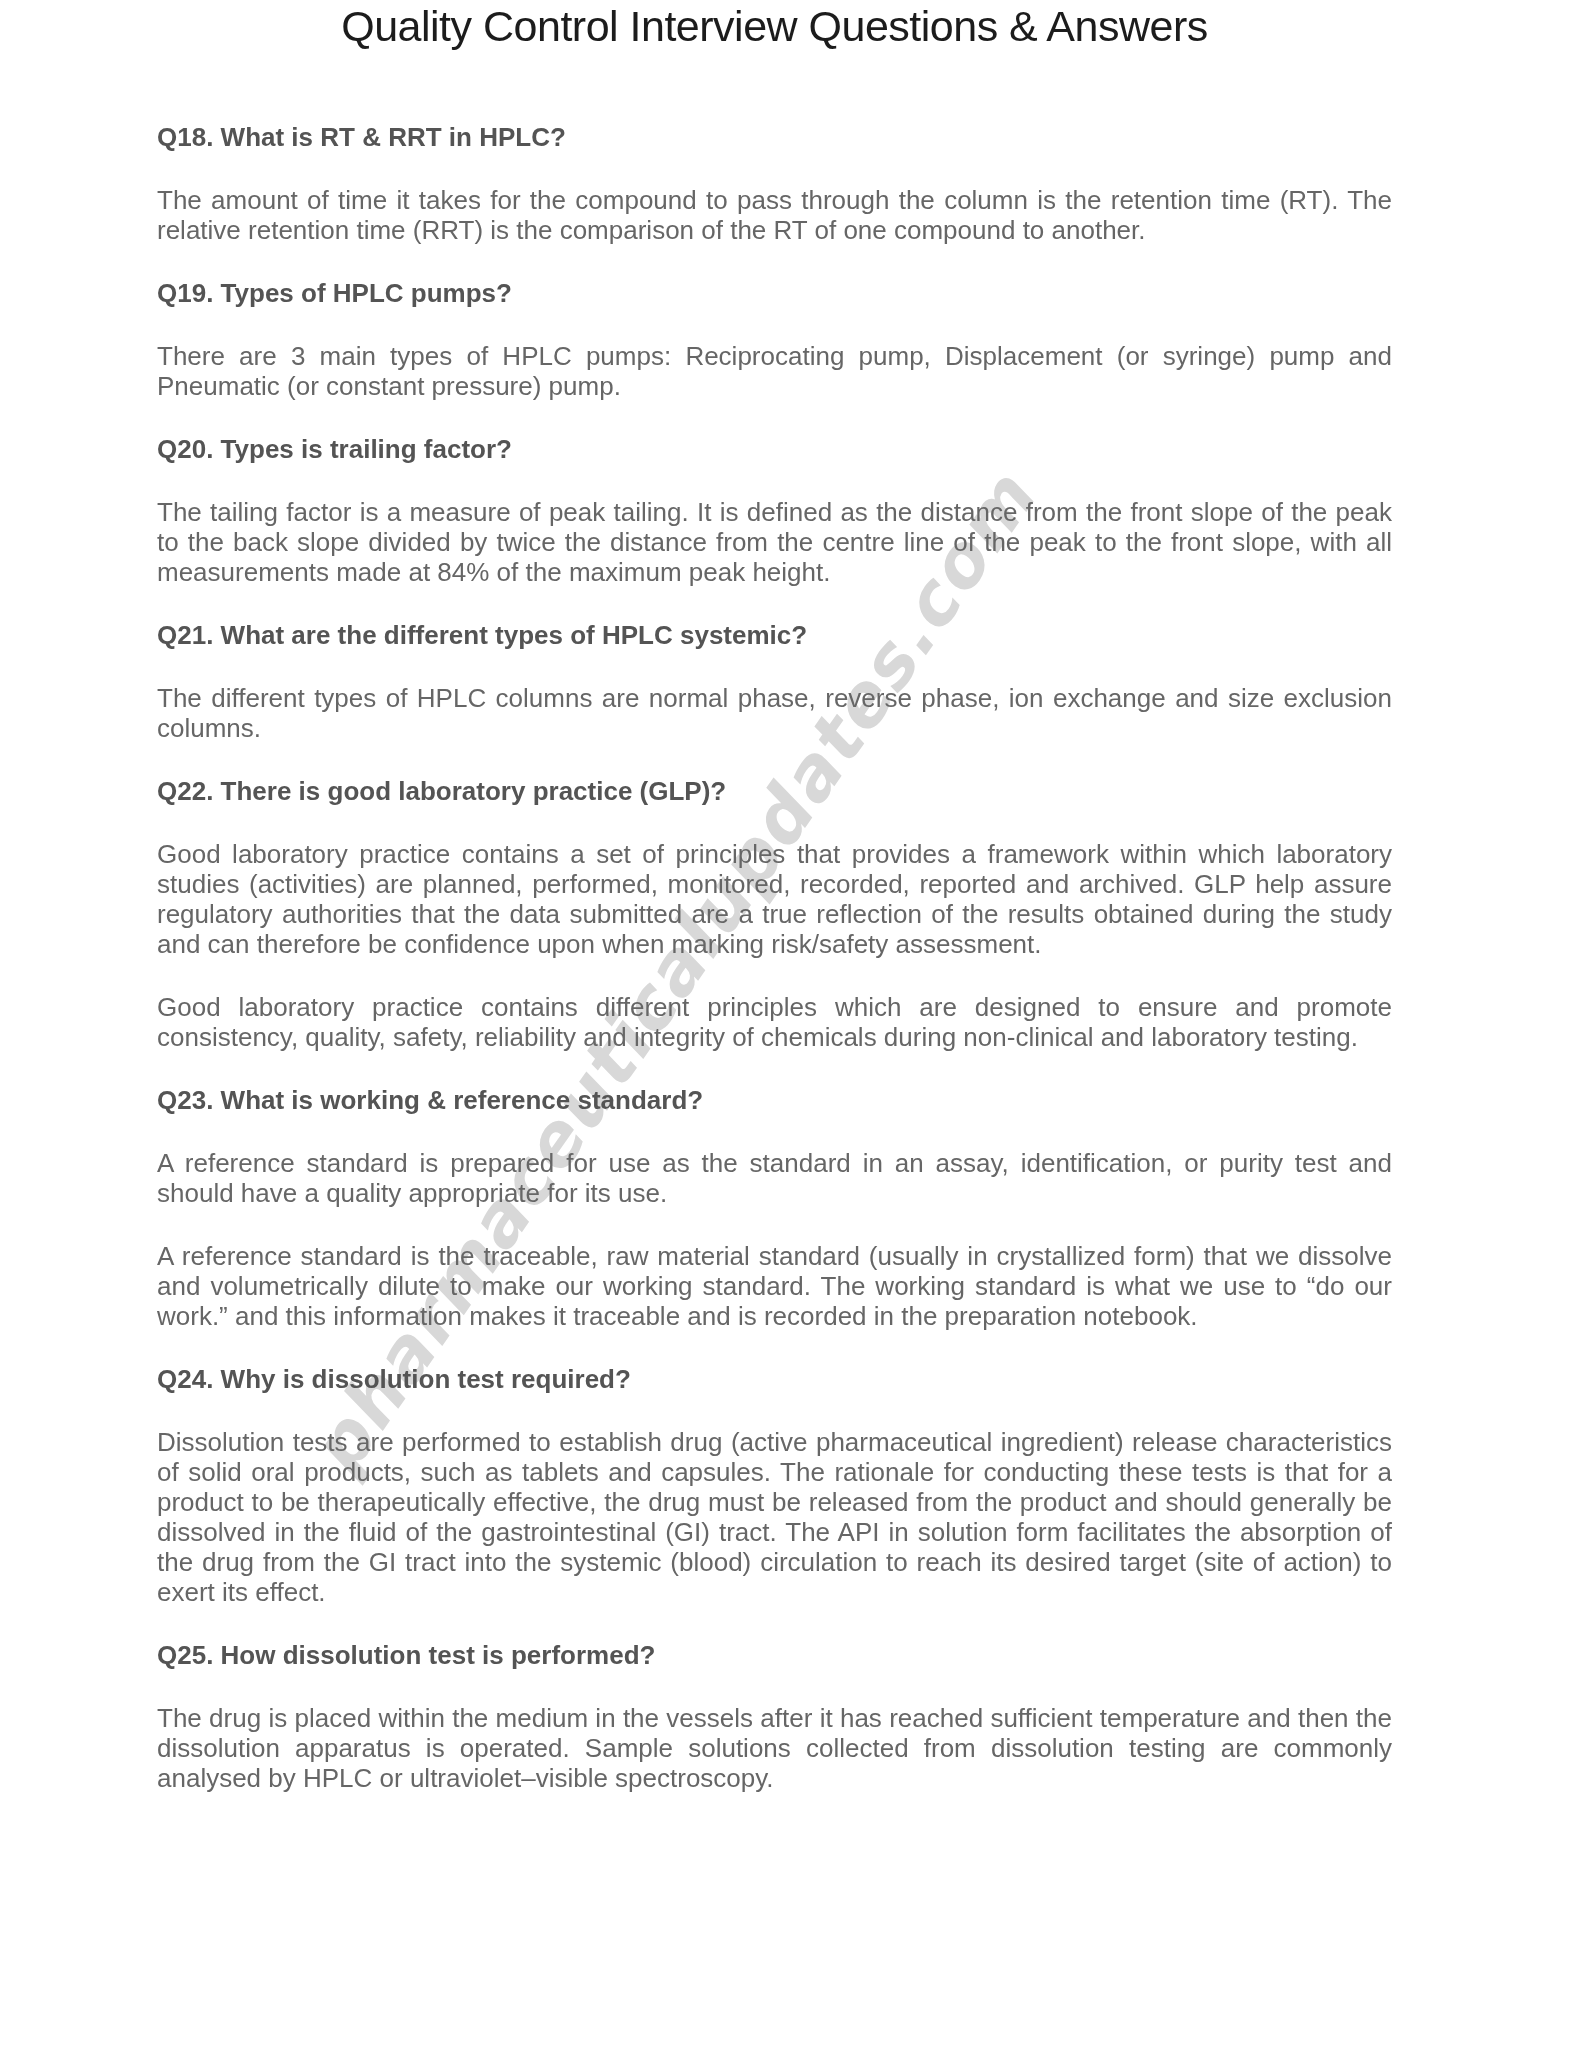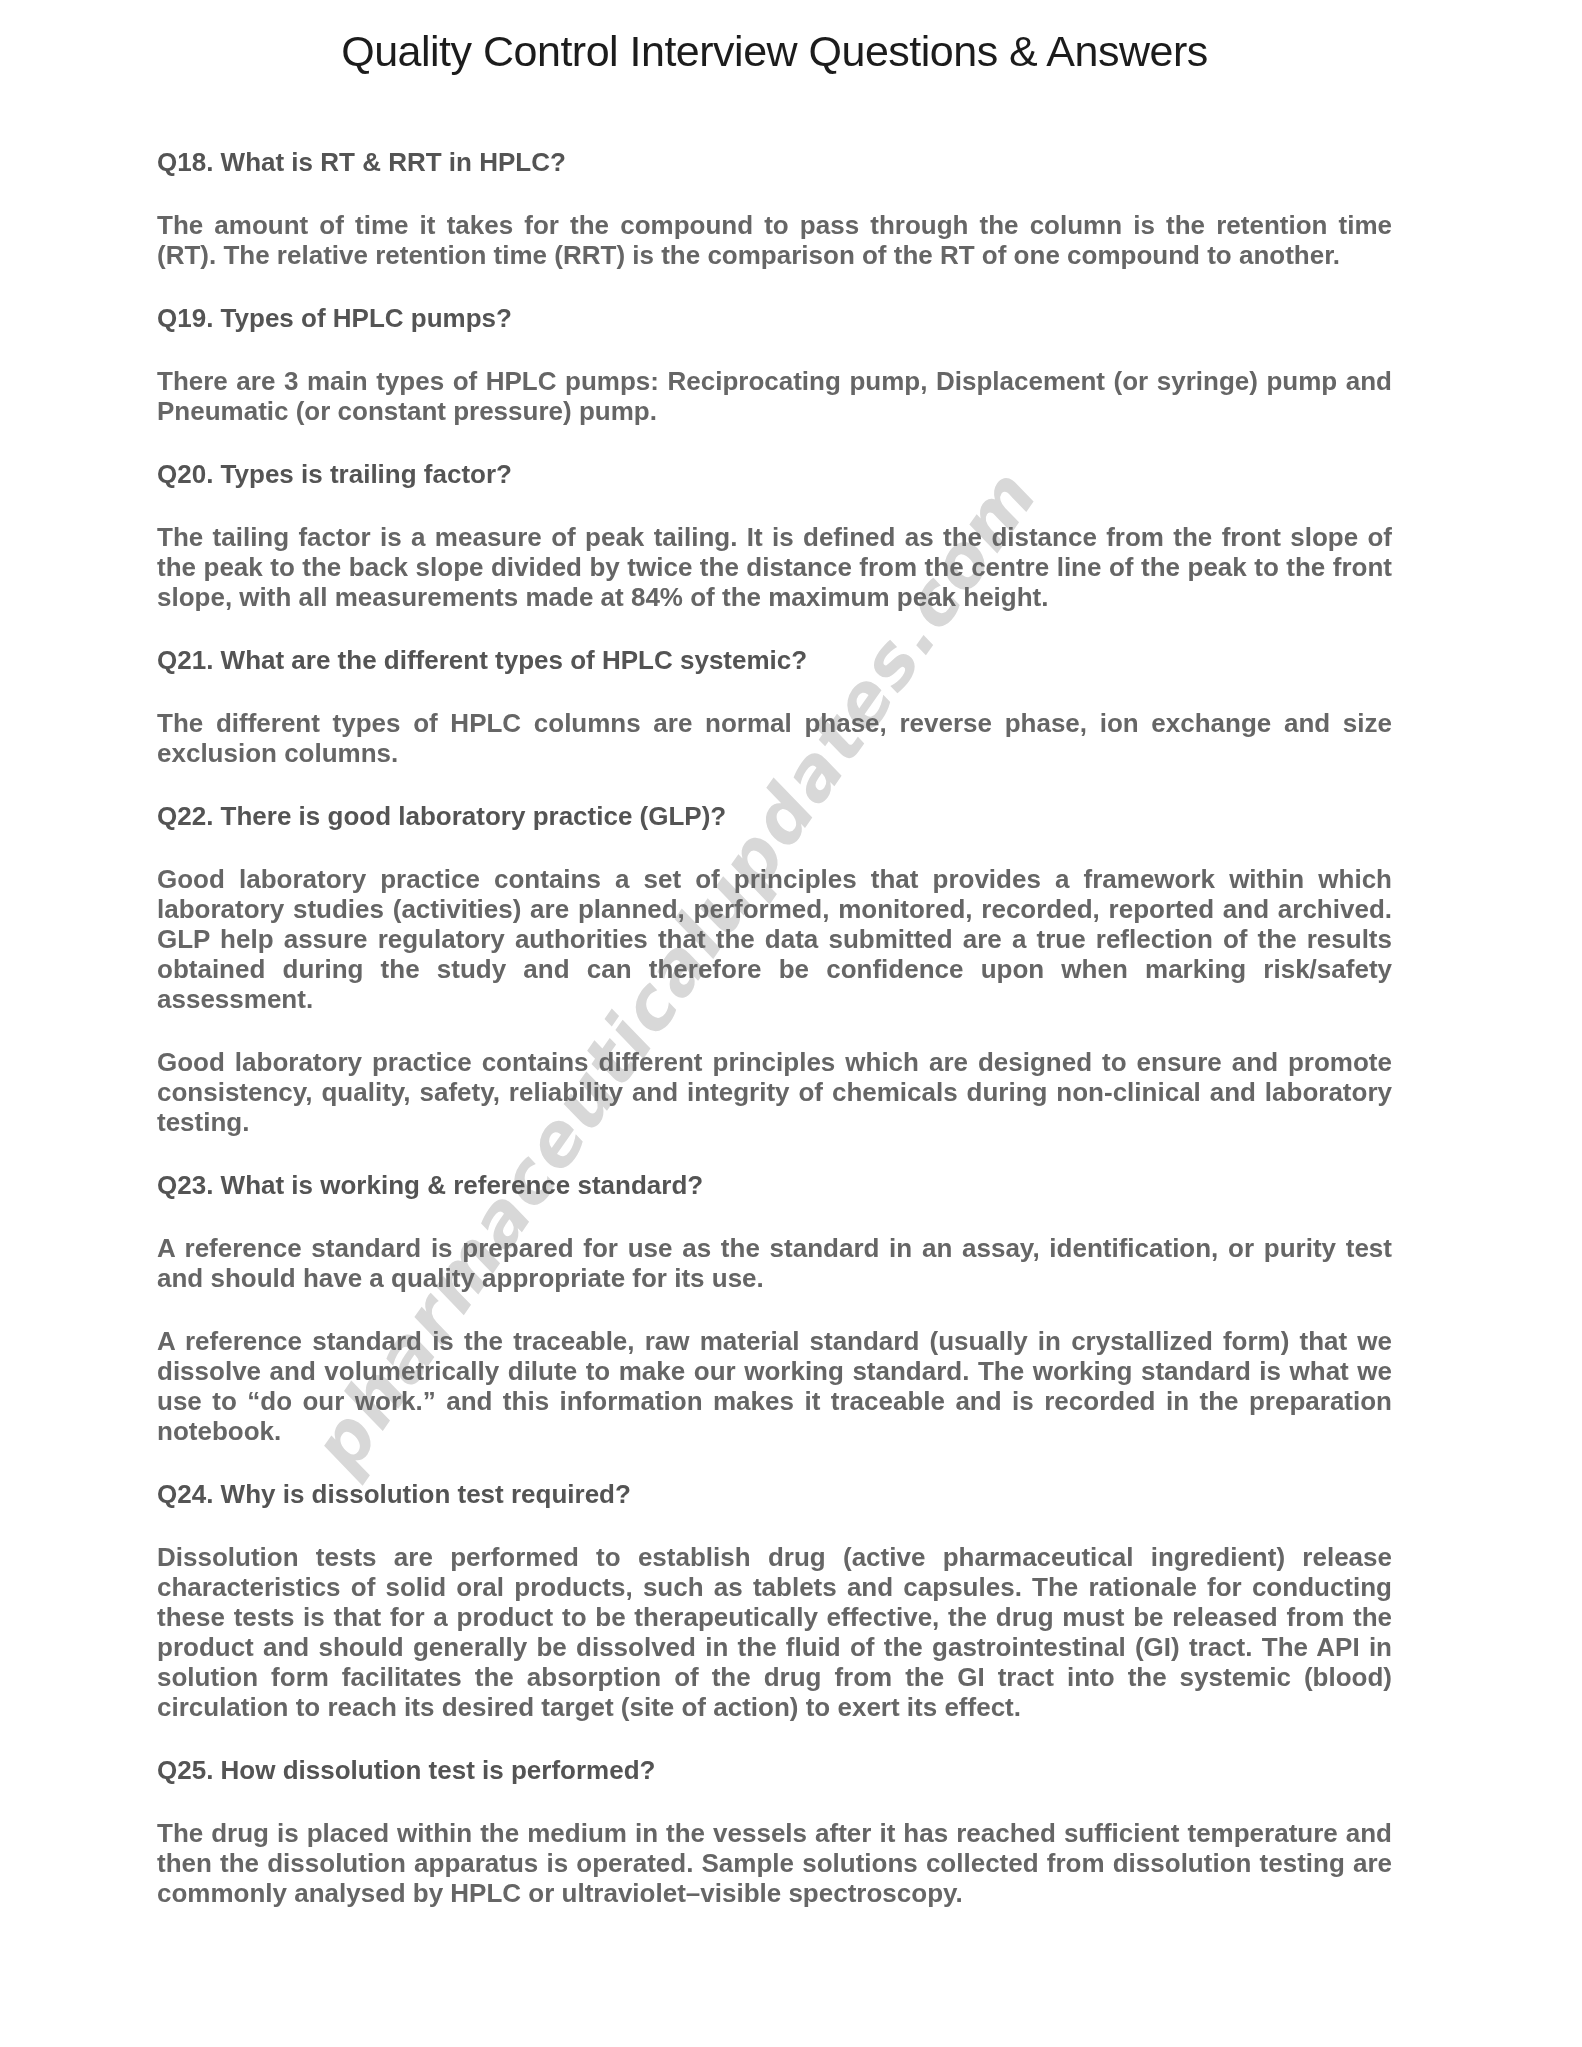--- a/index.html
+++ b/index.html
@@ -13,21 +13,20 @@
     height: 2047px;
     background: #ffffff;
     overflow: hidden;
     font-family: "Liberation Sans", sans-serif;
   }
   .content {
     position: relative;
     z-index: 2;
     margin-left: 157px;
     margin-right: 190px;
-    padding-top: 25px;
   }
   .doc-title {
     font-size: 43px;
     line-height: 52px;
     font-weight: 400;
     letter-spacing: -0.5px;
     color: #1c1c1c;
     text-align: center;
     margin: 0 0 70px 0;
   }
@@ -35,21 +34,21 @@
     font-size: 26px;
     line-height: 30px;
     font-weight: 700;
     color: #545454;
     margin: 8px 0 33px 0;
     text-align: left;
   }
   .qa-section p {
     font-size: 26px;
     line-height: 30px;
-    font-weight: 700;
+    font-weight: 400;
     color: #666666;
     margin: 0 0 33px 0;
     text-align: justify;
   }
   .watermark {
     position: absolute;
     z-index: 1;
     left: 675px;
     top: 970px;
     transform: translate(-50%, -50%) rotate(-55deg);

